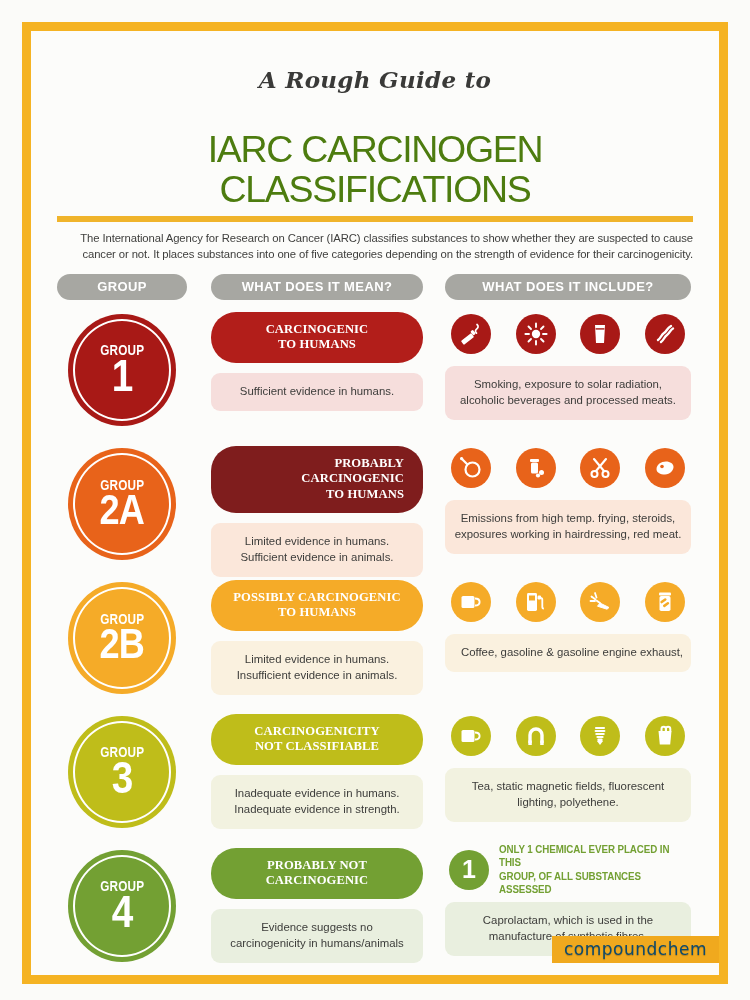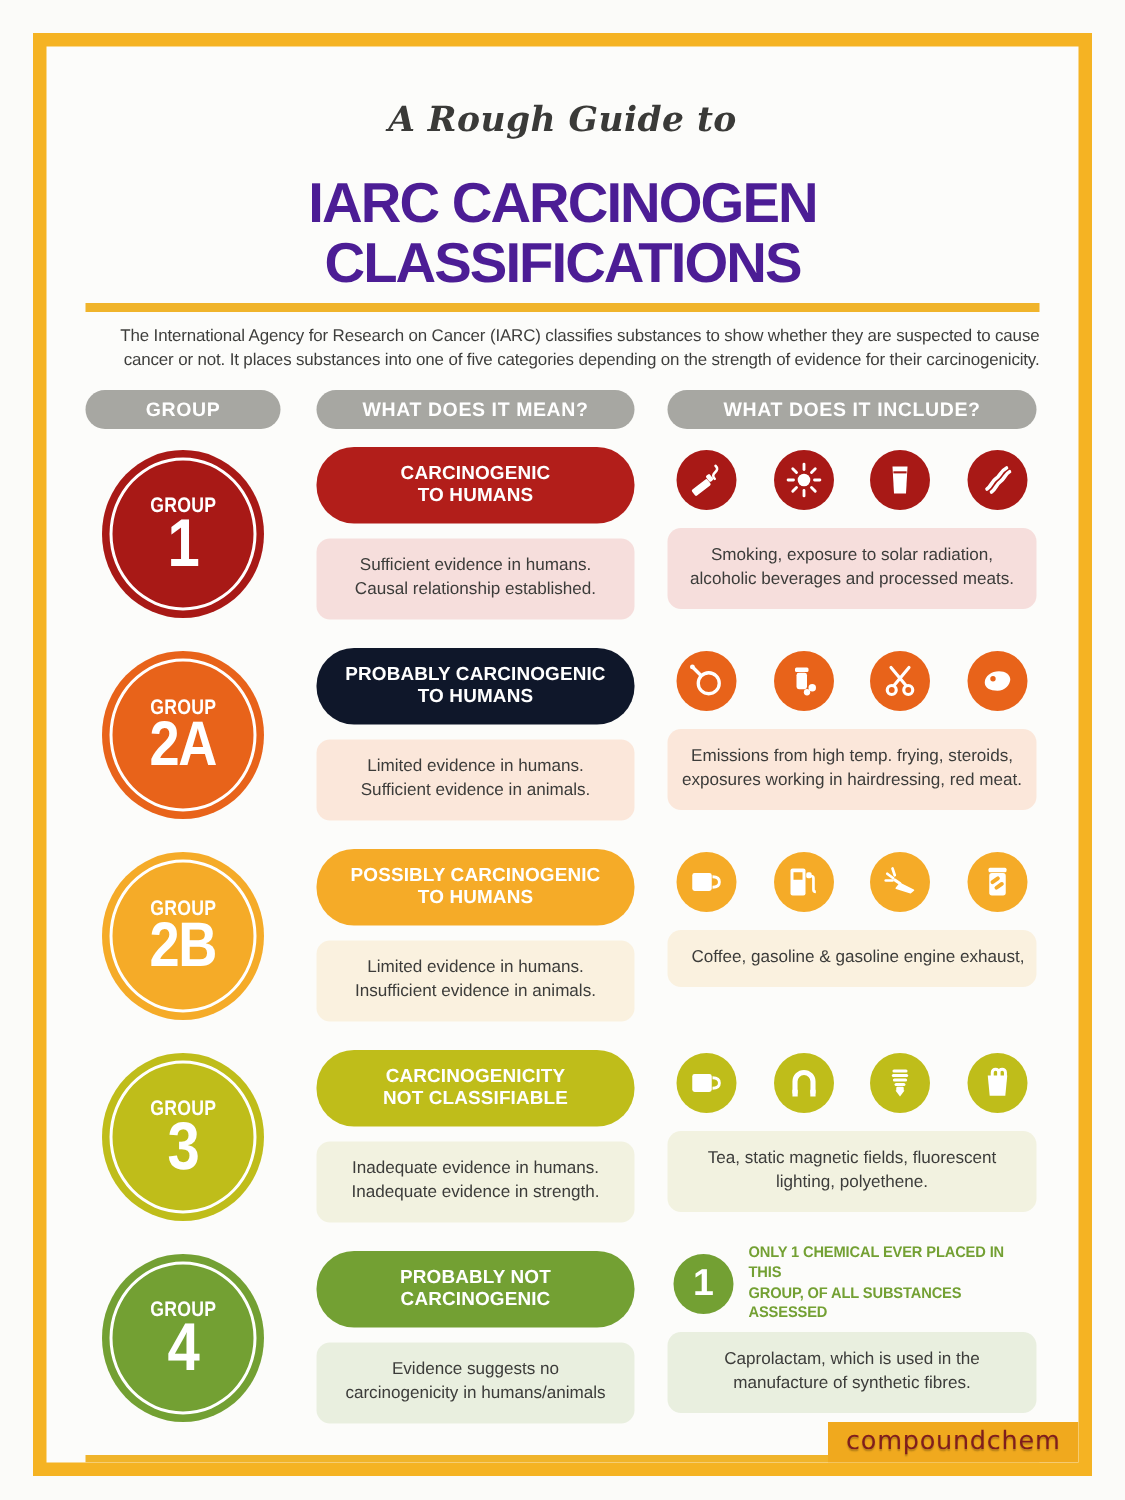--- a/index.html
+++ b/index.html
@@ -49,25 +49,25 @@
     font-weight: bold;
     font-size: 23px;
     color: #3A3A38;
     white-space: nowrap;
     letter-spacing: .3px;
   }
 
   .main-title {
     text-align: center;
     font-size: 37.5px;
-    font-weight: bold;
-    color: #4c1d95;
+    font-weight: normal;
+    color: #4d7c0f;
     letter-spacing: -1.3px;
     line-height: 1.06;
-    margin-top: 4px;
+    margin-top: 18px;
     transform: scaleX(1.0);
   }
 
   .title-rule {
     height: 6px;
     background: #F0B42B;
     margin-top: 6px;
   }
 
   .intro {
@@ -164,20 +164,21 @@
     font-size: 12.6px;
     font-weight: bold;
     text-align: center;
     line-height: 1.25;
     padding: 10px 19px;
     letter-spacing: .1px;
     min-height: 44px;
     display: flex;
     align-items: center;
     justify-content: center;
+    font-family: Liberation Serif, serif;
   }
   .desc {
     margin-top: 10px;
     border-radius: 9px;
     font-size: 11.4px;
     line-height: 1.4;
     color: #3C3C3A;
     text-align: center;
     padding: 11px 8px;
   }
@@ -245,23 +246,23 @@
     color: #3C3C3A;
     line-height: 1.28;
     letter-spacing: -.3px;
     padding: 7px 0 6px 0;
     transform: scaleX(.99);
   }
 
   .watermark {
     position: absolute;
     right: 0;
-    bottom: 0;
+    bottom: 12px;
     background: #F0A91E;
-    color: #7f1d1d;
+    color: #0c4a6e;
     font-size: 17px;
     letter-spacing: .5px;
     padding: 3px 12px 4px 12px;
     font-family: "DejaVu Sans", sans-serif;
     text-shadow: 0 1px 1px rgba(0,0,0,.25);
     margin-top: 45px;
   }
 </style>
 </head>
 <body>
@@ -295,21 +296,20 @@
           </div>
           <div class="col-mean">
             <div class="pill" style="background: rgb(178, 30, 26);">
               <div>
                 <div>CARCINOGENIC</div>
                 <div>TO HUMANS</div>
               </div>
             </div>
             <div class="desc" style="background: rgb(246, 222, 220);">
               <div>Sufficient evidence in humans.</div>
-              <div>Causal relationship established.</div>
             </div>
           </div>
           <div class="col-include">
             <div class="icon-row">
               <div class="icon-circ" style="background: rgb(168, 25, 22);">
                 <svg width="26" height="26" viewBox="0 0 26 26">
                   <g fill="#ffffff">
         <rect x="3" y="15.5" width="13" height="5" rx="1" transform="rotate(-38 9.5 18)"></rect>
         <rect x="13.5" y="9.2" width="3.2" height="5" rx="1" transform="rotate(-38 15 11.7)"></rect>
         <path d="M19 3.5c1.8 1.6 1.2 3-.2 4.3-1.5 1.4-1.9 2.8-.3 4.4" stroke="#ffffff" stroke-width="1.7" fill="none" stroke-linecap="round"></path>
@@ -355,21 +355,21 @@
           </div>
         </div>
         <div class="row">
           <div class="col-circle">
             <div class="badge" style="background: rgb(232, 99, 26);">
               <div class="badge-word">GROUP</div>
               <div class="badge-num two">2A</div>
             </div>
           </div>
           <div class="col-mean">
-            <div class="pill" style="background: #0f172a;">
+            <div class="pill" style="background: #7f1d1d; text-align: right;">
               <div>
                 <div>PROBABLY CARCINOGENIC</div>
                 <div>TO HUMANS</div>
               </div>
             </div>
             <div class="desc" style="background: rgb(251, 231, 218);">
               <div>Limited evidence in humans.</div>
               <div>Sufficient evidence in animals.</div>
             </div>
           </div>

